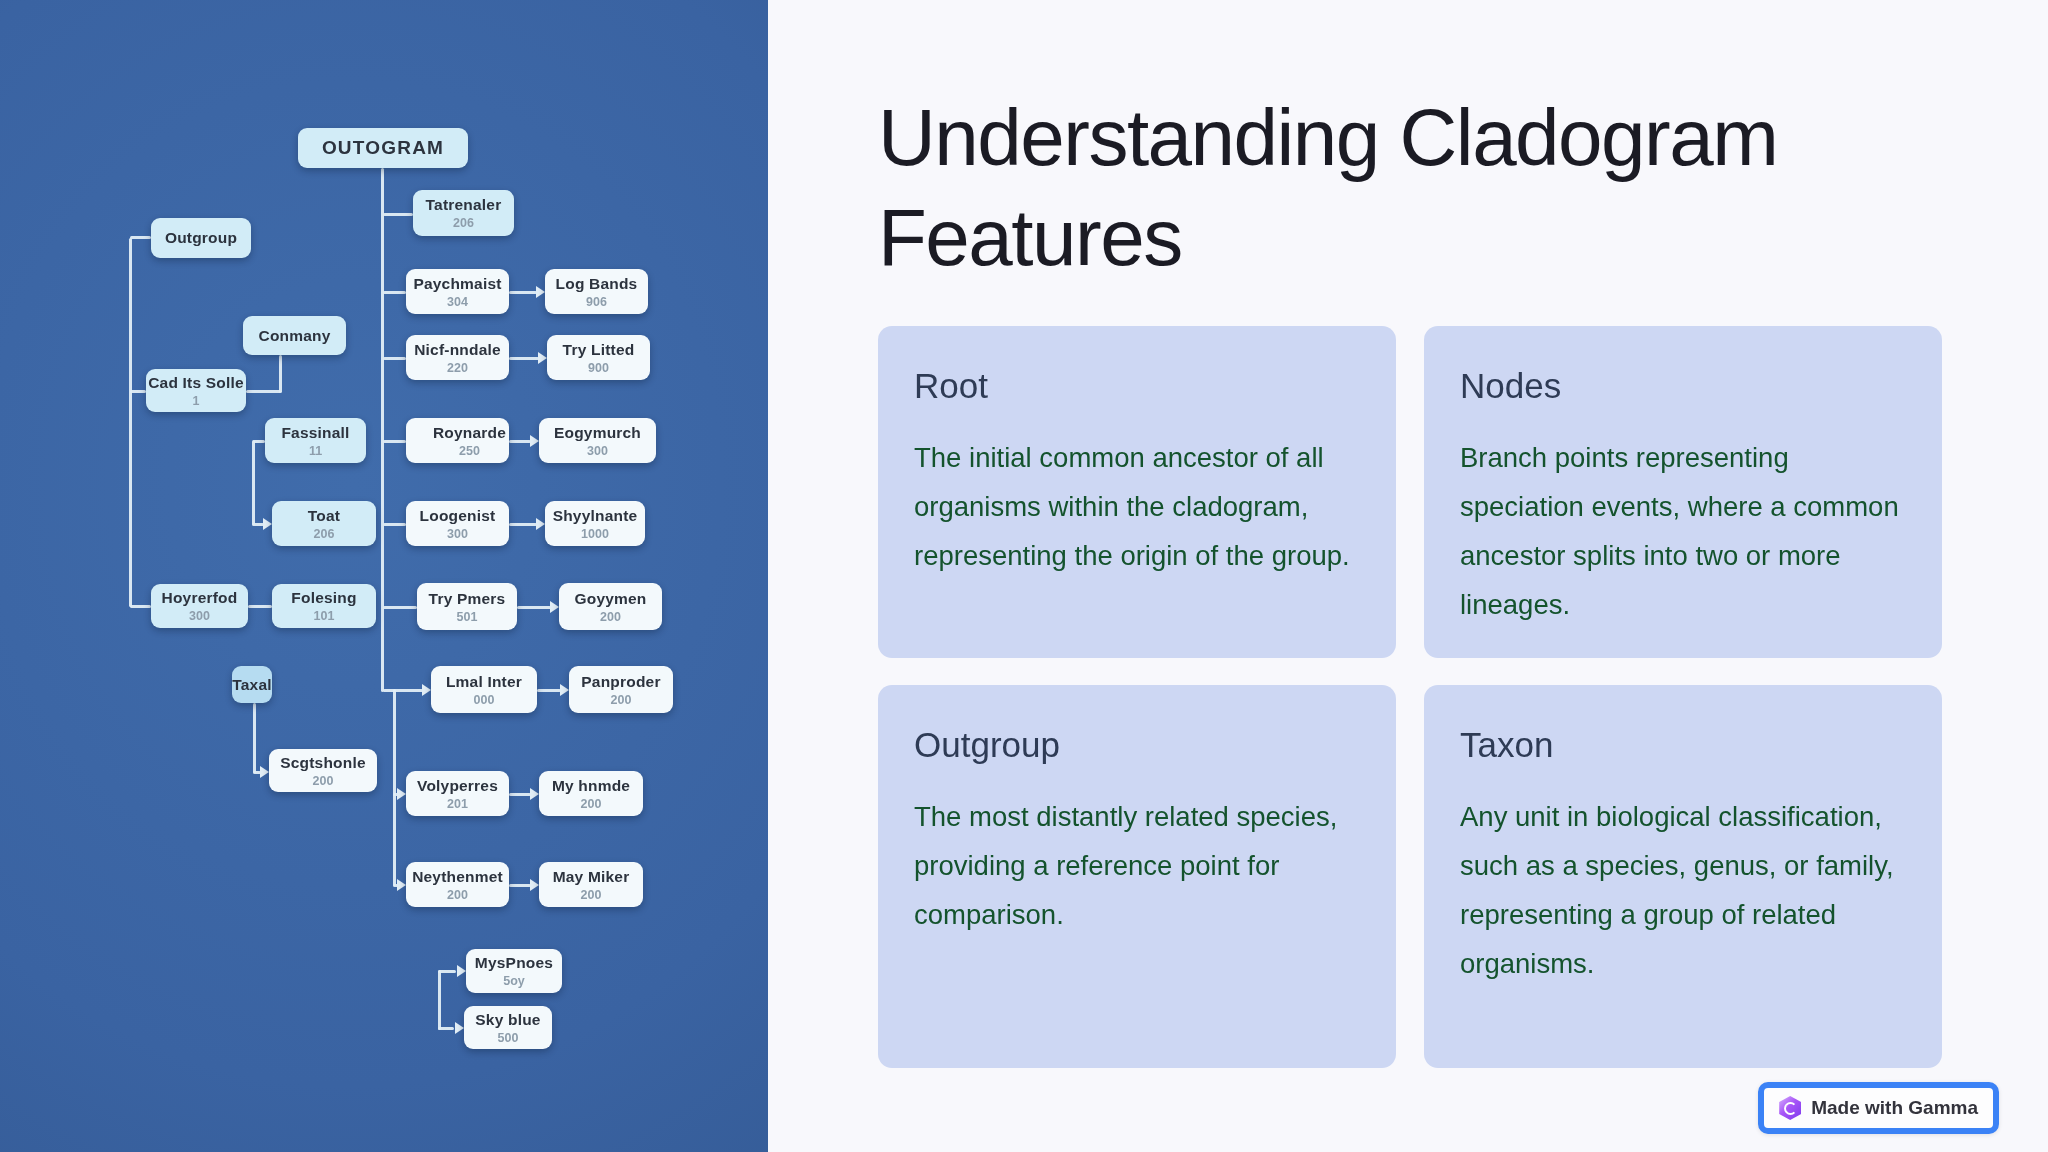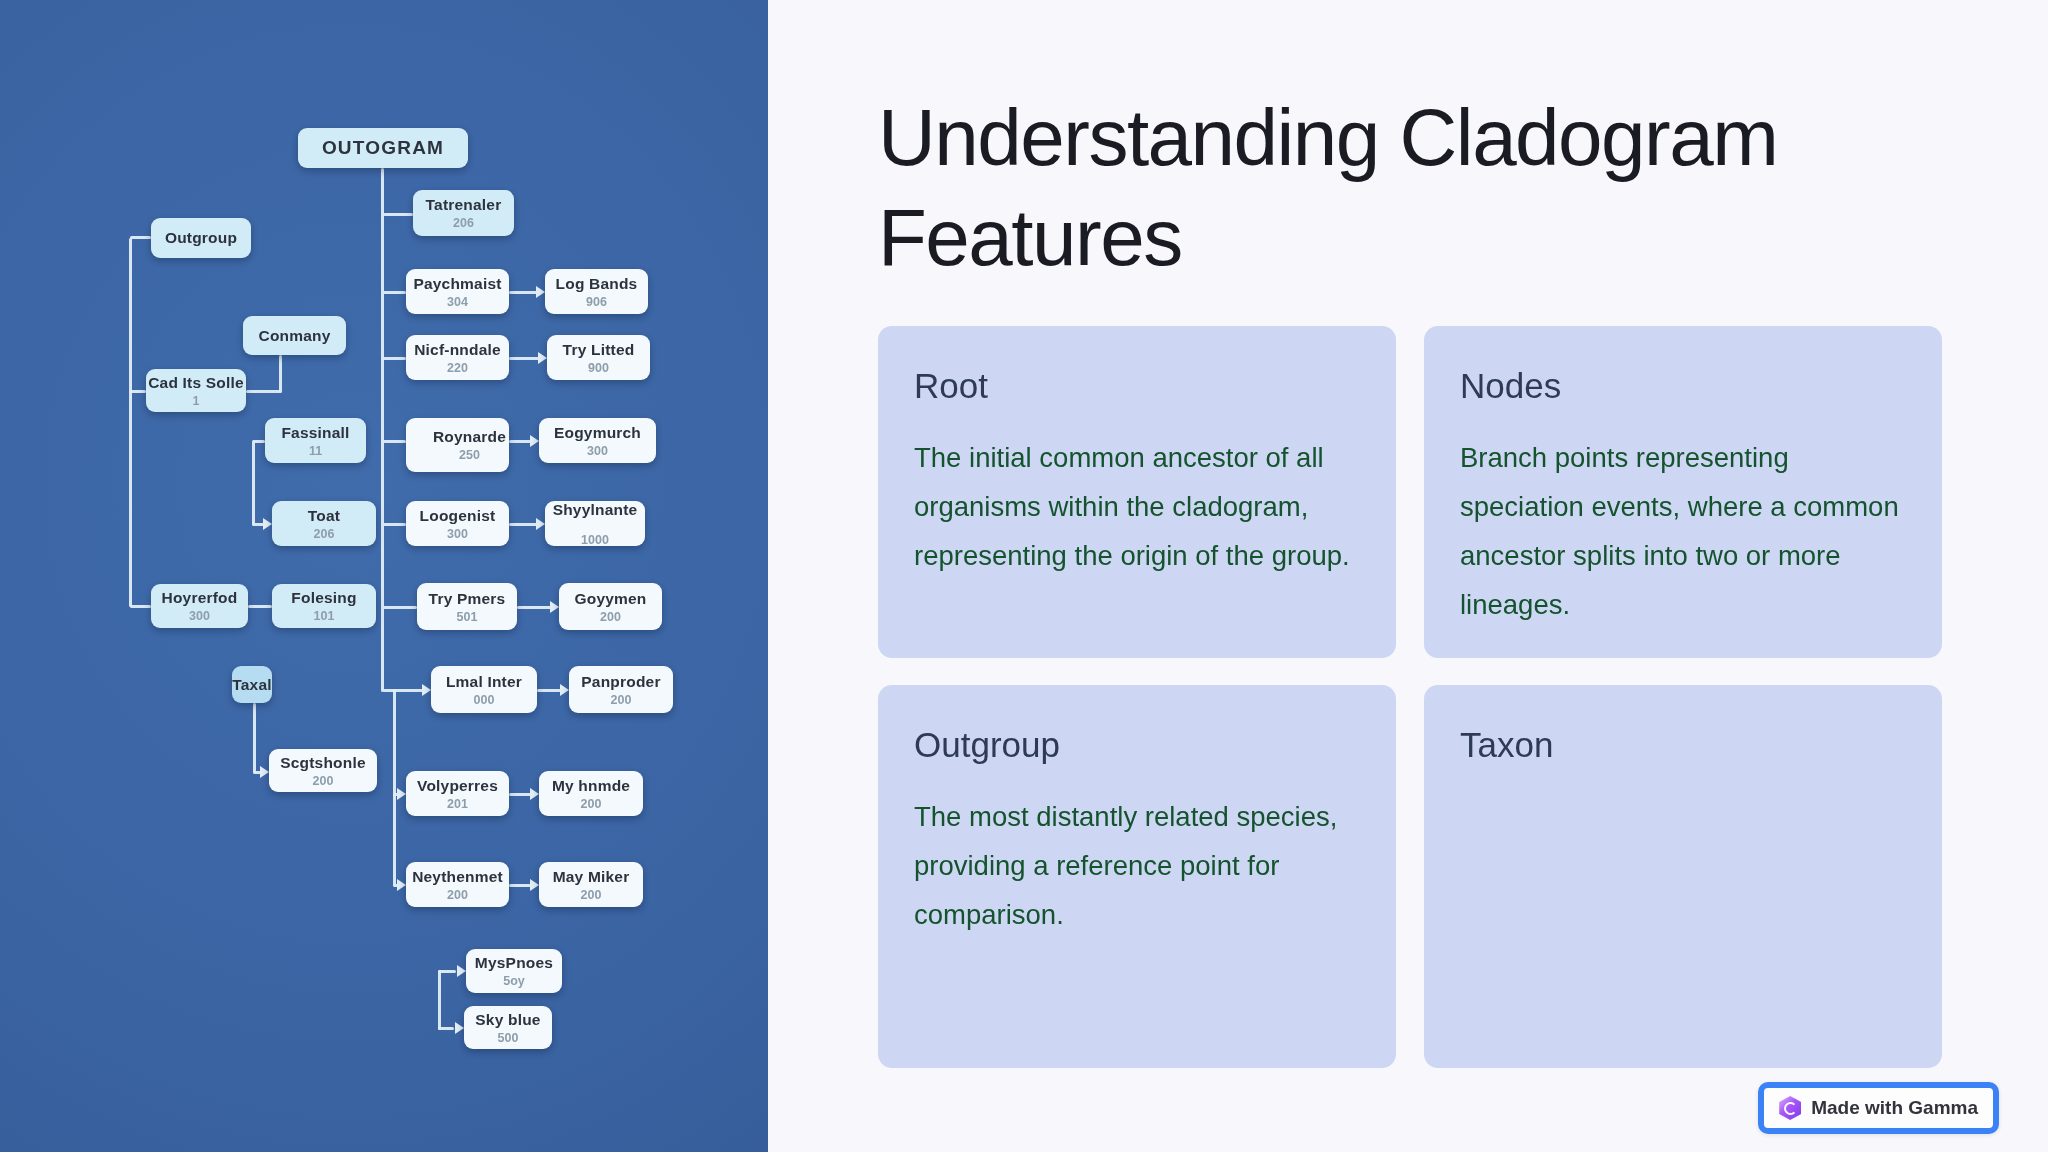--- a/index.html
+++ b/index.html
@@ -128,37 +128,37 @@
         <div class="val">900</div>
       </div>
       <div class="node cyan" style="left: 146px; top: 369px; width: 100px; height: 43px;">
         <div class="lbl">Cad Its Solle</div>
         <div class="val">1</div>
       </div>
       <div class="node cyan" style="left: 265px; top: 418px; width: 101px; height: 45px;">
         <div class="lbl">Fassinall</div>
         <div class="val">11</div>
       </div>
-      <div class="node white" style="left: 406px; top: 418px; width: 103px; height: 54px; padding-left: 24px;">
+      <div class="node white" style="left: 406px; top: 418px; width: 103px; height: 45px; padding-left: 24px;">
         <div class="lbl">Roynarde</div>
         <div class="val">250</div>
       </div>
       <div class="node white" style="left: 539px; top: 418px; width: 117px; height: 45px;">
         <div class="lbl">Eogymurch</div>
         <div class="val">300</div>
       </div>
       <div class="node cyan" style="left: 272px; top: 501px; width: 104px; height: 45px;">
         <div class="lbl">Toat</div>
         <div class="val">206</div>
       </div>
       <div class="node white" style="left: 406px; top: 501px; width: 103px; height: 45px;">
         <div class="lbl">Loogenist</div>
         <div class="val">300</div>
       </div>
-      <div class="node white" style="left: 545px; top: 501px; width: 100px; height: 45px; justify-content: space-between;">
+      <div class="node white" style="left: 545px; top: 501px; width: 100px; height: 45px;">
         <div class="lbl">Shyylnante</div>
         <div class="val">1000</div>
       </div>
       <div class="node cyan" style="left: 151px; top: 584px; width: 97px; height: 44px;">
         <div class="lbl">Hoyrerfod</div>
         <div class="val">300</div>
       </div>
       <div class="node cyan" style="left: 272px; top: 584px; width: 104px; height: 44px;">
         <div class="lbl">Folesing</div>
         <div class="val">101</div>
@@ -223,20 +223,21 @@
           <article class="card">
             <h2>Nodes</h2>
             <p>Branch points representing speciation events, where a common ancestor splits into two or more lineages.</p>
           </article>
           <article class="card">
             <h2>Outgroup</h2>
             <p>The most distantly related species, providing a reference point for comparison.</p>
           </article>
           <article class="card">
             <h2>Taxon</h2>
+            <p>Any unit in biological classification, such as a species, genus, or family, representing a group of related organisms.</p>
           </article>
         </div>
     </div>
   </div>
 
   <div class="badge">
     <span class="gamma-logo">
         <i></i>
       </span>
     <span class="txt">Made with Gamma</span>

